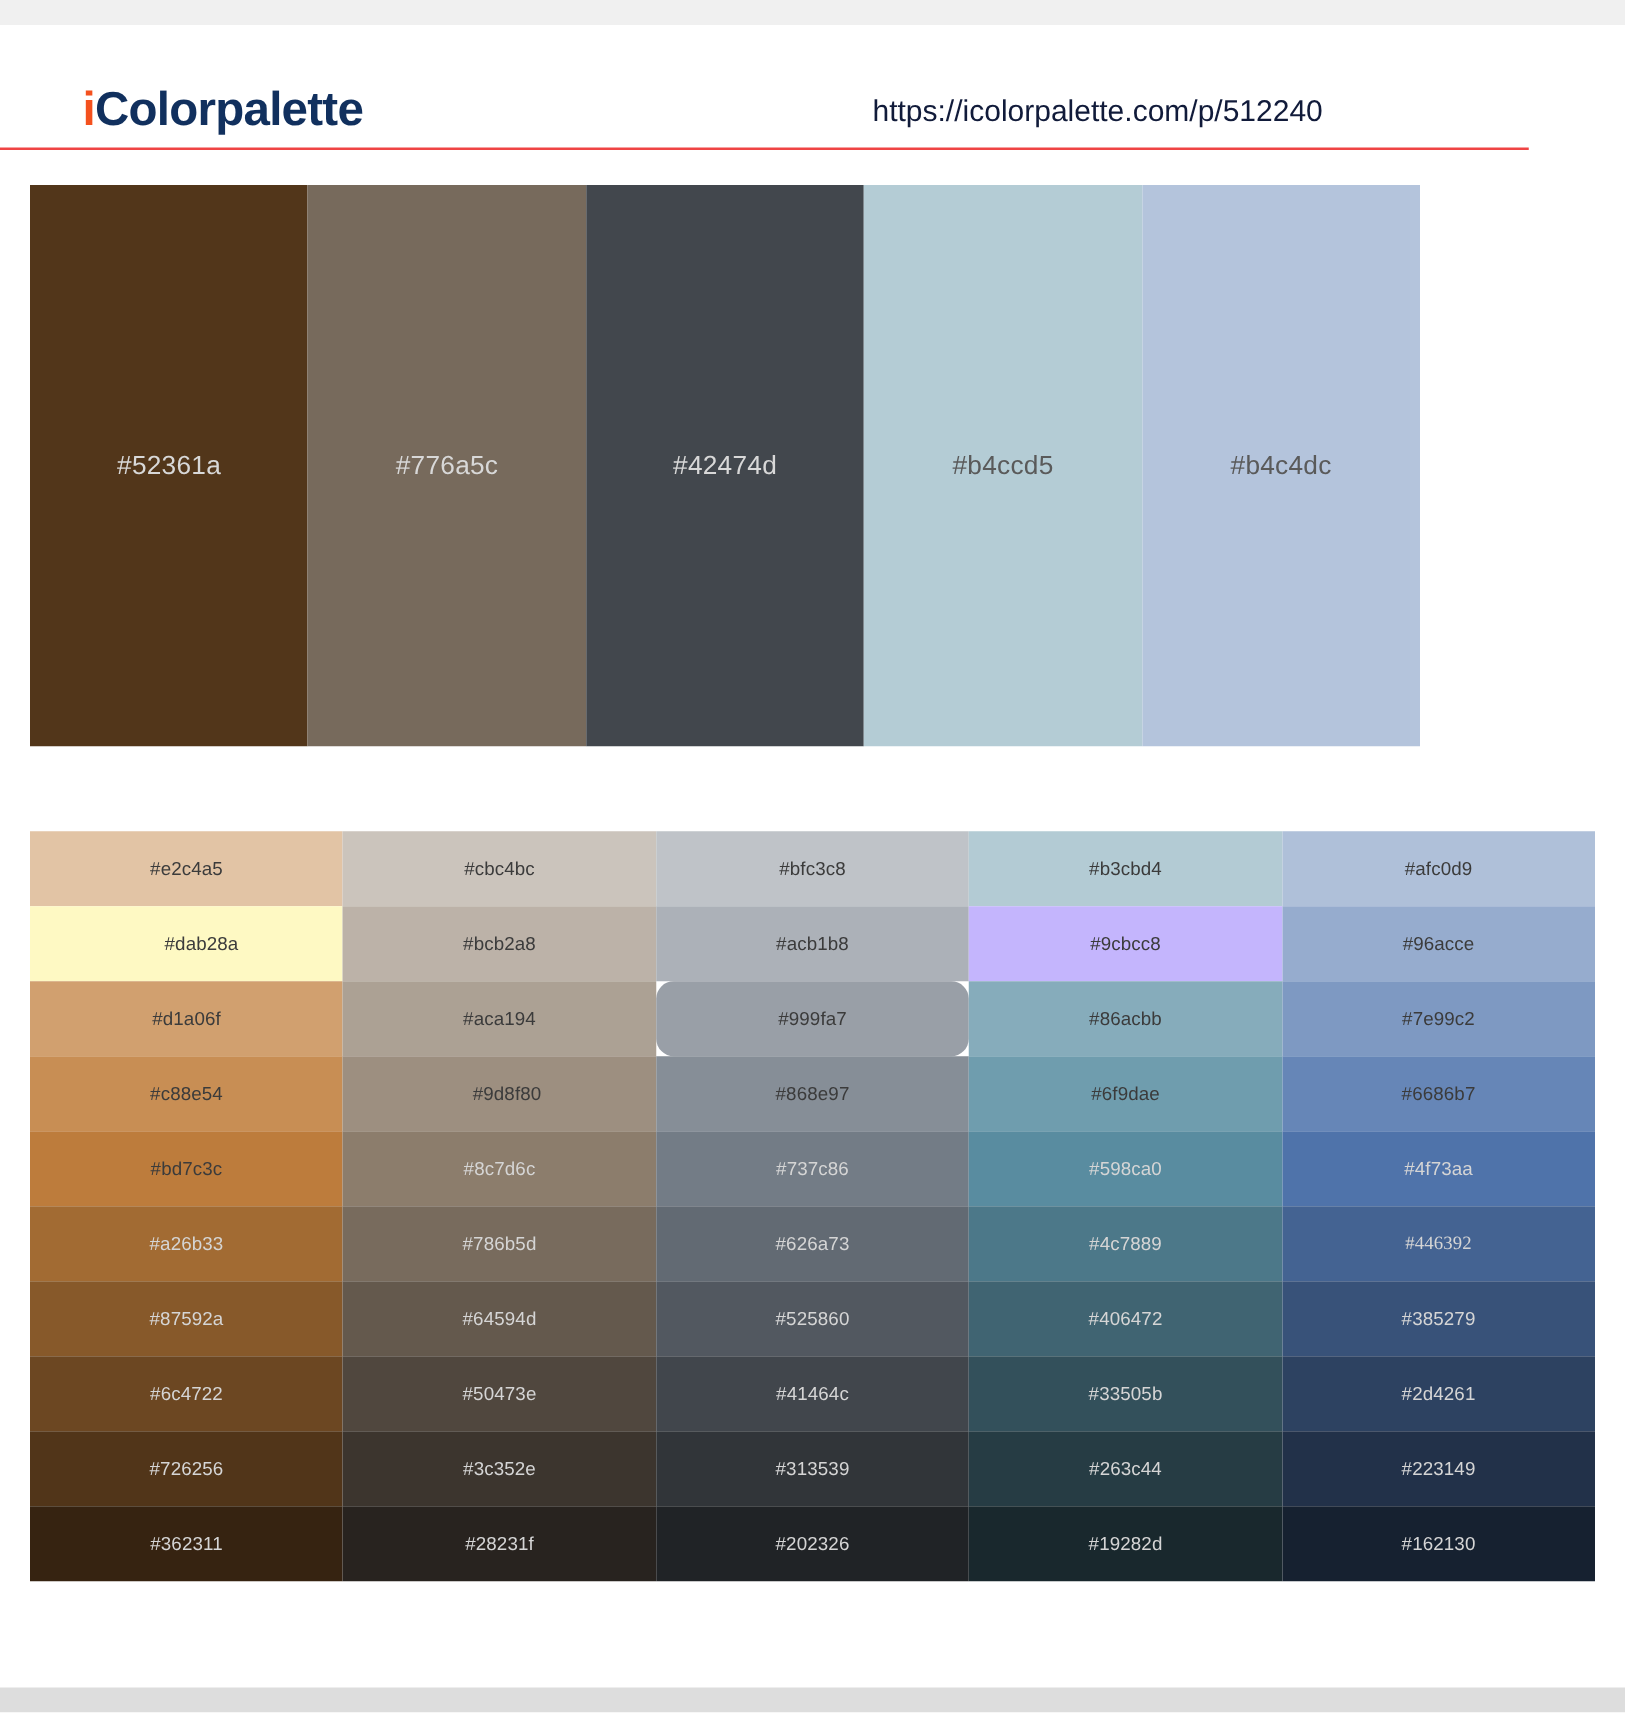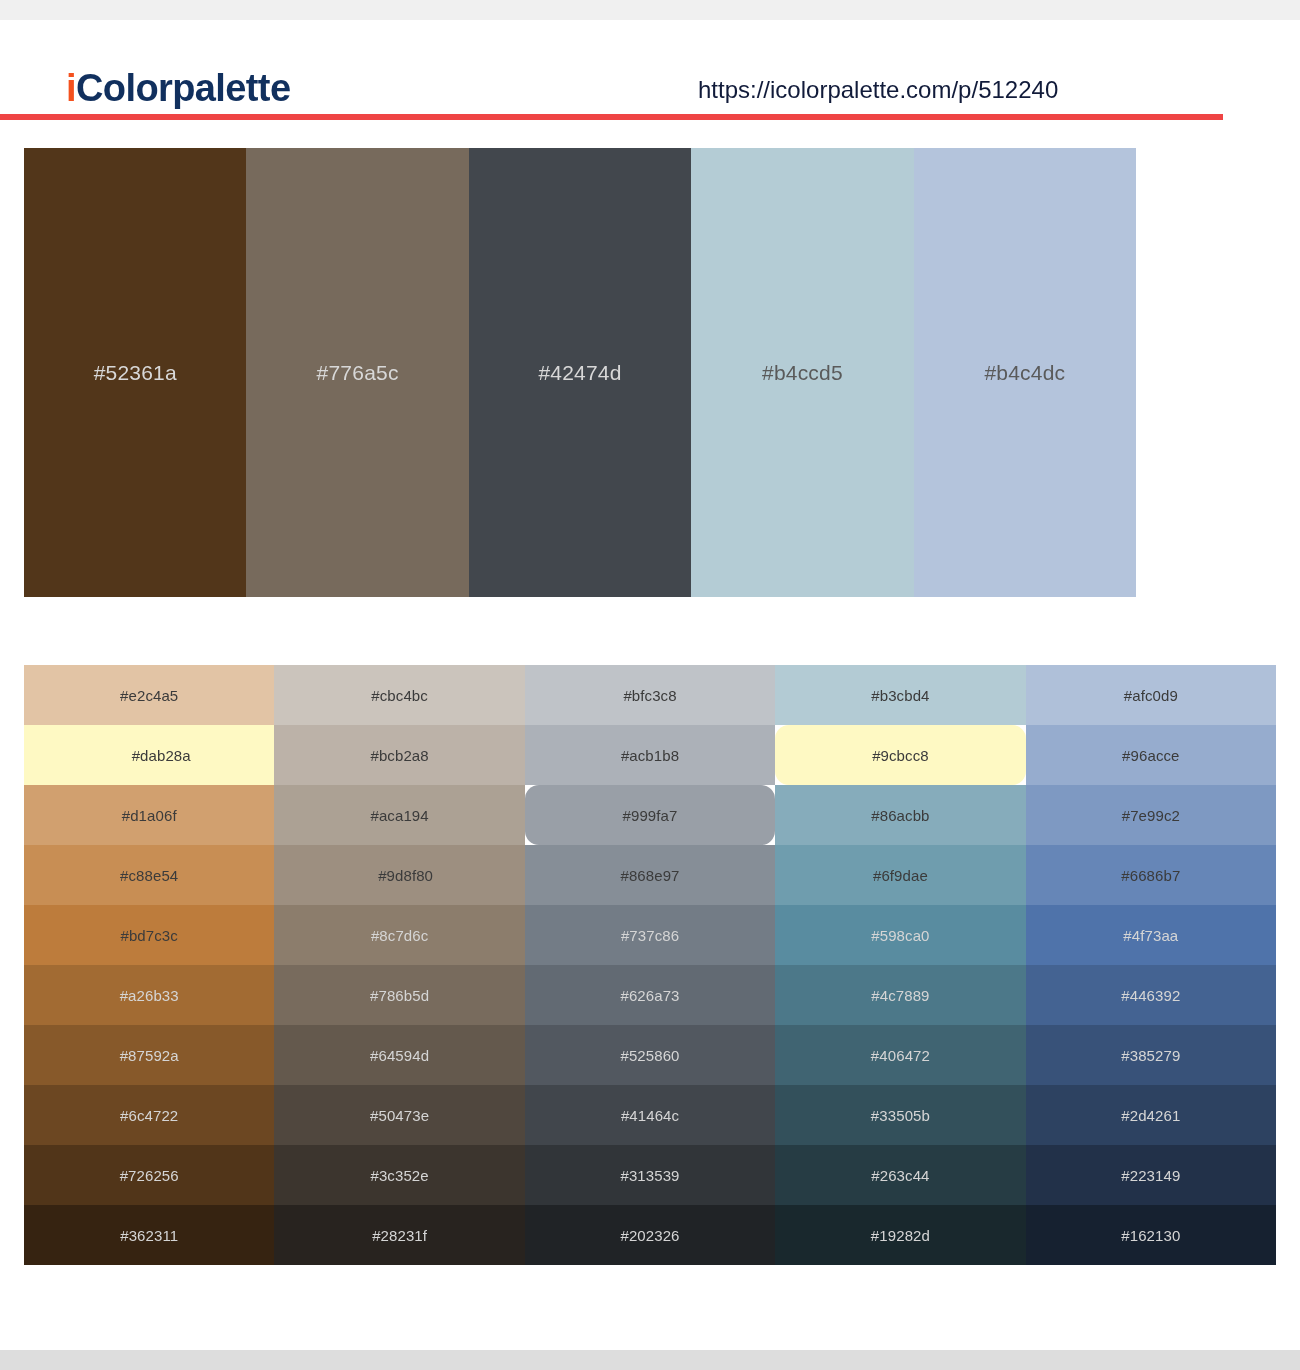--- a/index.html
+++ b/index.html
@@ -26,21 +26,21 @@
     width: 1300px; height: 20px;
     background: #f0f0f0;
   }
 
   
   .header {
     position: absolute;
     left: 0; top: 20px;
     width: 1223px; height: 100px;
     background: #ffffff;
-    border-bottom: 6px solid #ef4444;
+    border-bottom: 2px solid #ef4444;
   }
 
   .logo {
     position: absolute;
     left: 66px; top: 47px;
     font-size: 38px;
     font-weight: bold;
     letter-spacing: -0.6px;
     white-space: nowrap;
   }
@@ -174,37 +174,37 @@
         <div class="shade-cell lt" style="background: rgb(134, 142, 151);">#868e97</div>
         <div class="shade-cell dk" style="background: rgb(115, 124, 134);">#737c86</div>
         <div class="shade-cell dk" style="background: rgb(98, 106, 115);">#626a73</div>
         <div class="shade-cell dk" style="background: rgb(82, 88, 96);">#525860</div>
         <div class="shade-cell dk" style="background: rgb(65, 70, 76);">#41464c</div>
         <div class="shade-cell dk" style="background: rgb(49, 53, 57);">#313539</div>
         <div class="shade-cell dk" style="background: rgb(32, 35, 38);">#202326</div>
       </div>
       <div class="shade-col">
         <div class="shade-cell lt" style="background: rgb(179, 203, 212);">#b3cbd4</div>
-        <div class="shade-cell lt" style="background: #fef9c3; border-radius: 14px;">#9cbcc8</div>
+        <div class="shade-cell lt" style="background: #c4b5fd;">#9cbcc8</div>
         <div class="shade-cell lt" style="background: rgb(134, 172, 187);">#86acbb</div>
         <div class="shade-cell lt" style="background: rgb(111, 157, 174);">#6f9dae</div>
         <div class="shade-cell dk" style="background: rgb(89, 140, 160);">#598ca0</div>
         <div class="shade-cell dk" style="background: rgb(76, 120, 137);">#4c7889</div>
         <div class="shade-cell dk" style="background: rgb(64, 100, 114);">#406472</div>
         <div class="shade-cell dk" style="background: rgb(51, 80, 91);">#33505b</div>
         <div class="shade-cell dk" style="background: rgb(38, 60, 68);">#263c44</div>
         <div class="shade-cell dk" style="background: rgb(25, 40, 45);">#19282d</div>
       </div>
       <div class="shade-col">
         <div class="shade-cell lt" style="background: rgb(175, 192, 217);">#afc0d9</div>
         <div class="shade-cell lt" style="background: rgb(150, 172, 206);">#96acce</div>
         <div class="shade-cell lt" style="background: rgb(126, 153, 194);">#7e99c2</div>
         <div class="shade-cell lt" style="background: rgb(102, 134, 183);">#6686b7</div>
         <div class="shade-cell dk" style="background: rgb(79, 115, 170);">#4f73aa</div>
-        <div class="shade-cell dk" style="background: rgb(68, 99, 146);">#446392</div>
+        <div class="shade-cell dk" style="background: rgb(68, 99, 146); font-family: Liberation Serif, serif;">#446392</div>
         <div class="shade-cell dk" style="background: rgb(56, 82, 121);">#385279</div>
         <div class="shade-cell dk" style="background: rgb(45, 66, 97);">#2d4261</div>
         <div class="shade-cell dk" style="background: rgb(34, 49, 73);">#223149</div>
         <div class="shade-cell dk" style="background: rgb(22, 33, 48);">#162130</div>
       </div>
     </div>
 
   <div class="footer-band"></div>
 
 </div>

